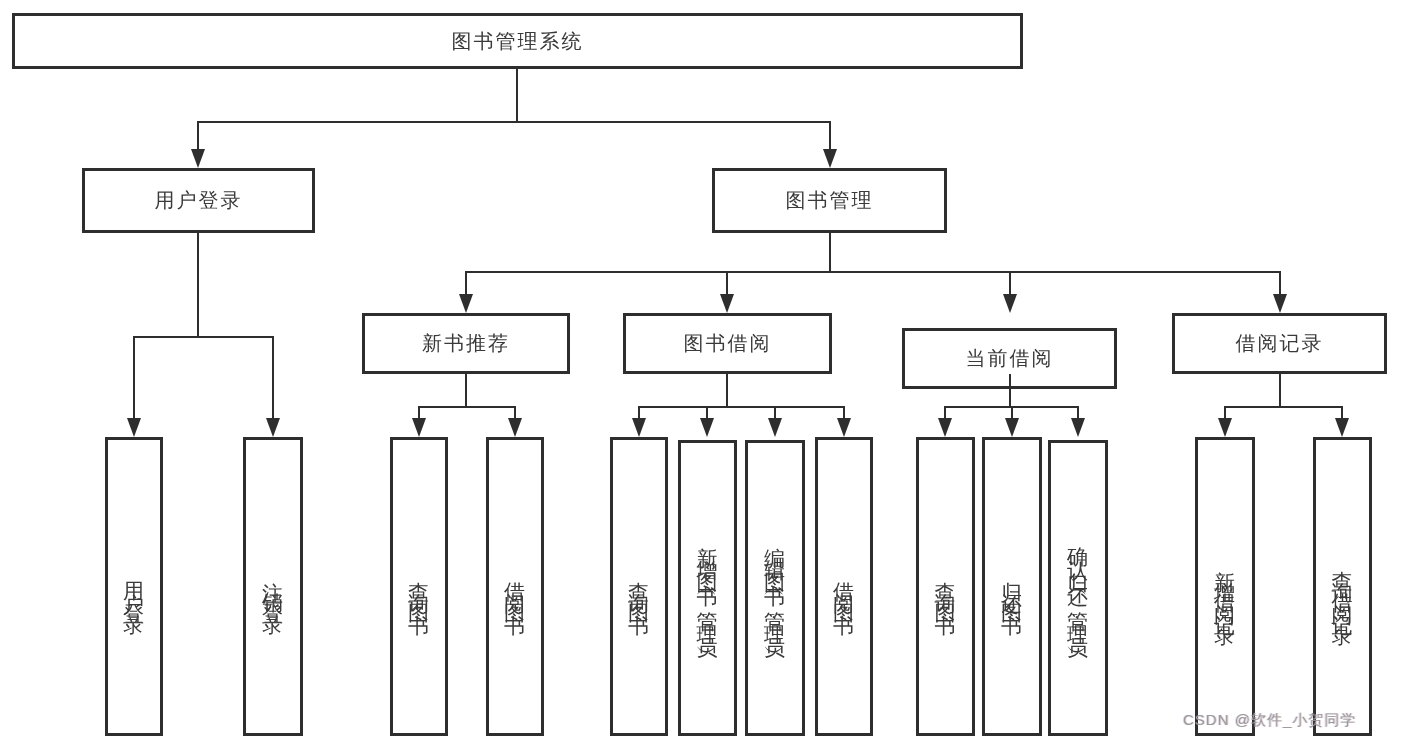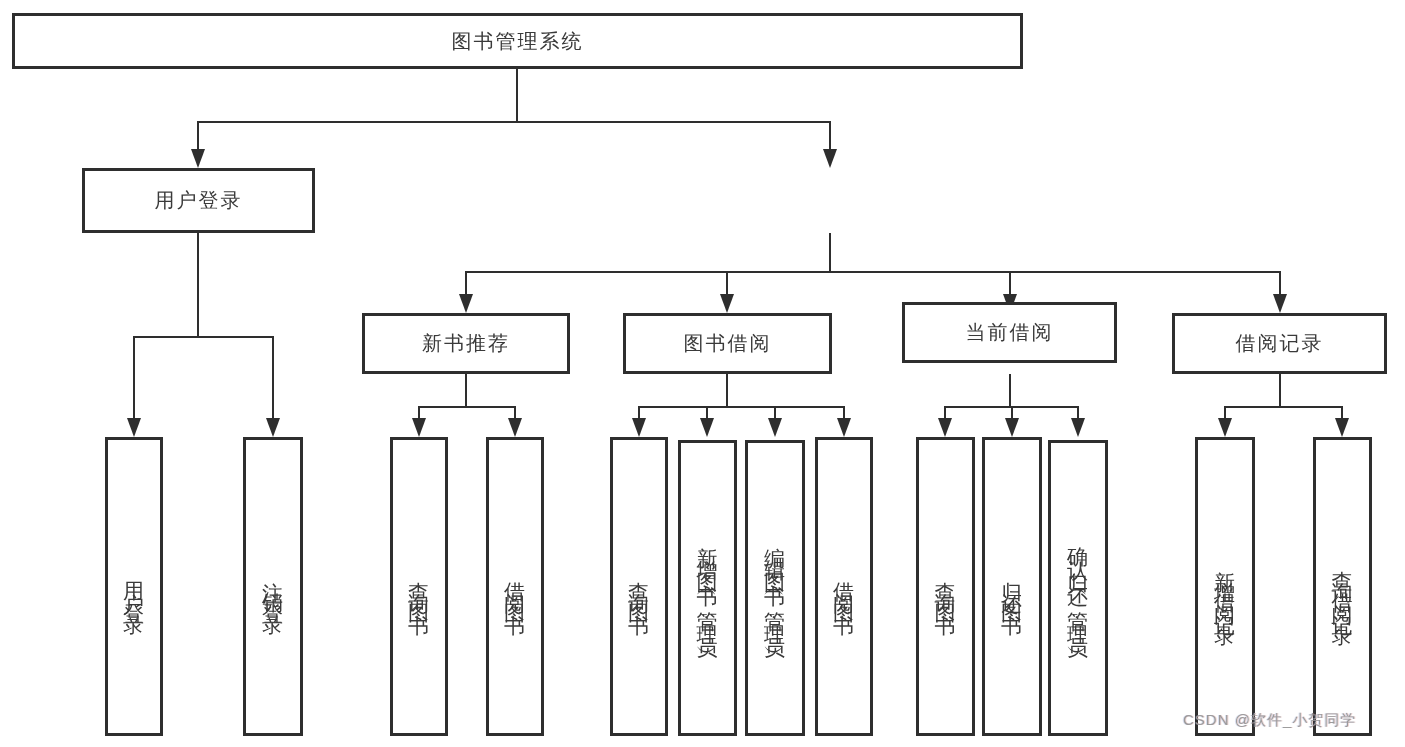--- a/index.html
+++ b/index.html
@@ -46,20 +46,23 @@
   <div class="vline" style="left:516px;top:69px;height:52px;"></div>
   <div class="hline" style="left:197px;top:121px;width:634px;"></div>
   <div class="vline" style="left:197px;top:121px;height:29px;"></div>
   <div class="tri" style="left:191px;top:149px;"></div>
   <div class="vline" style="left:829px;top:121px;height:29px;"></div>
   <div class="tri" style="left:823px;top:149px;"></div>
 
   <div class="node" style="left:82px;top:168px;width:233px;height:65px;">
     <span>用户登录</span>
   </div>
+  <div class="node" style="left:712px;top:168px;width:235px;height:65px;">
+    <span>图书管理</span>
+  </div>
 
   <div class="vline" style="left:197px;top:233px;height:105px;"></div>
   <div class="hline" style="left:133px;top:336px;width:141px;"></div>
   <div class="vline" style="left:133px;top:336px;height:83px;"></div>
   <div class="tri" style="left:127px;top:418px;"></div>
   <div class="vline" style="left:272px;top:336px;height:83px;"></div>
   <div class="tri" style="left:266px;top:418px;"></div>
 
   <div class="vline" style="left:829px;top:233px;height:40px;"></div>
   <div class="hline" style="left:465px;top:271px;width:816px;"></div>
@@ -71,21 +74,21 @@
   <div class="tri" style="left:1003px;top:294px;"></div>
   <div class="vline" style="left:1279px;top:271px;height:24px;"></div>
   <div class="tri" style="left:1273px;top:294px;"></div>
 
   <div class="node" style="left:362px;top:313px;width:208px;height:61px;">
     <span>新书推荐</span>
   </div>
   <div class="node" style="left:623px;top:313px;width:209px;height:61px;">
     <span>图书借阅</span>
   </div>
-  <div class="node" style="left:902px;top:302px;width:215px;height:61px;">
+  <div class="node" style="left:902px;top:328px;width:215px;height:61px;">
     <span>当前借阅</span>
   </div>
   <div class="node" style="left:1172px;top:313px;width:215px;height:61px;text-align:right;">
     <span>借阅记录</span>
   </div>
 
   <div class="vline" style="left:465px;top:374px;height:34px;"></div>
   <div class="vline" style="left:726px;top:374px;height:34px;"></div>
   <div class="vline" style="left:1009px;top:374px;height:34px;"></div>
   <div class="vline" style="left:1279px;top:374px;height:34px;"></div>

